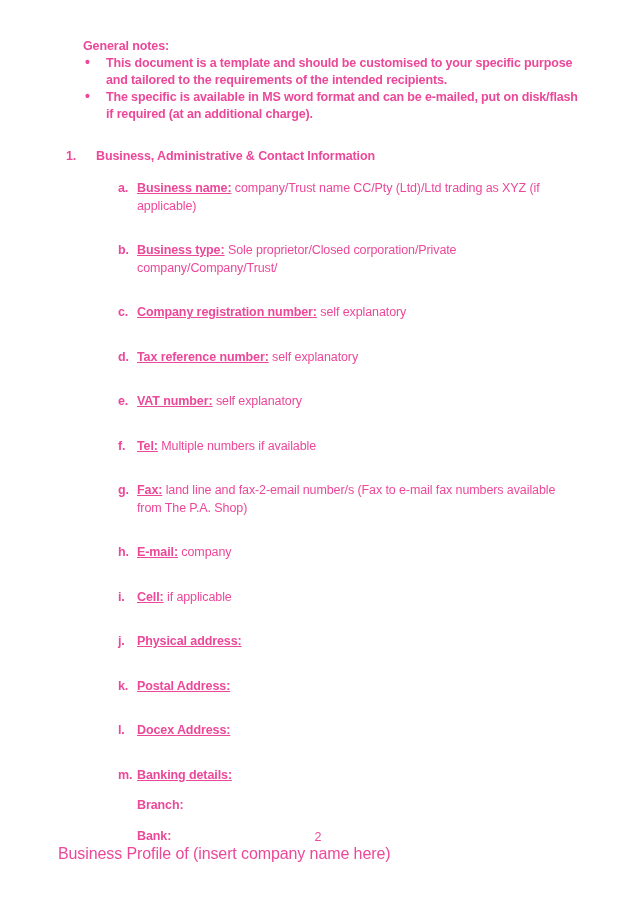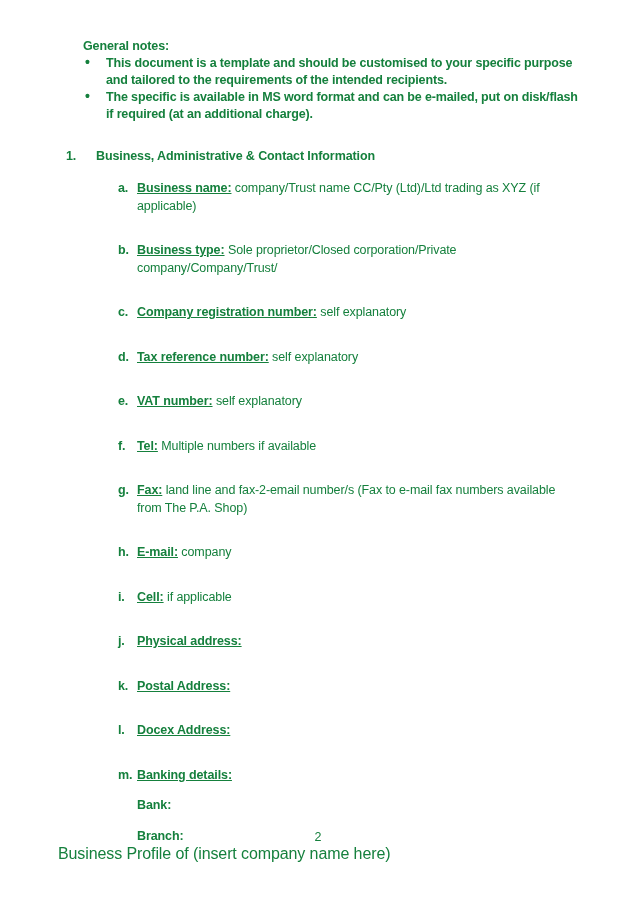--- a/index.html
+++ b/index.html
@@ -7,21 +7,21 @@
     padding: 0;
     background: #ffffff;
   }
   .page {
     position: relative;
     width: 636px;
     height: 900px;
     background: #ffffff;
     overflow: hidden;
     font-family: "Liberation Sans", sans-serif;
-    color: #15803d;
+    color: #ec4899;
     -webkit-font-smoothing: antialiased;
   }
 
   
   .notes-block {
     position: absolute;
     left: 83px;
     top: 38px;
     width: 500px;
   }
@@ -185,21 +185,21 @@
       <span class="marker">j.</span><span class="term">Physical address:</span><span class="desc"></span>
     </li>
     <li class="alpha-item">
       <span class="marker">k.</span><span class="term">Postal Address:</span><span class="desc"></span>
     </li>
     <li class="alpha-item">
       <span class="marker">l.</span><span class="term">Docex Address:</span><span class="desc"></span>
     </li>
     <li class="alpha-item">
       <span class="marker">m.</span><span class="term">Banking details:</span><span class="desc"></span>
+      <div class="sub-entry">Branch:</div>
       <div class="sub-entry">Bank:</div>
-      <div class="sub-entry">Branch:</div>
     </li>
   </ol>
 
   <div class="page-number">2</div>
   <div class="footer-text">Business Profile of (insert company name here)</div>
 
 </div>
 
 </body></html>

